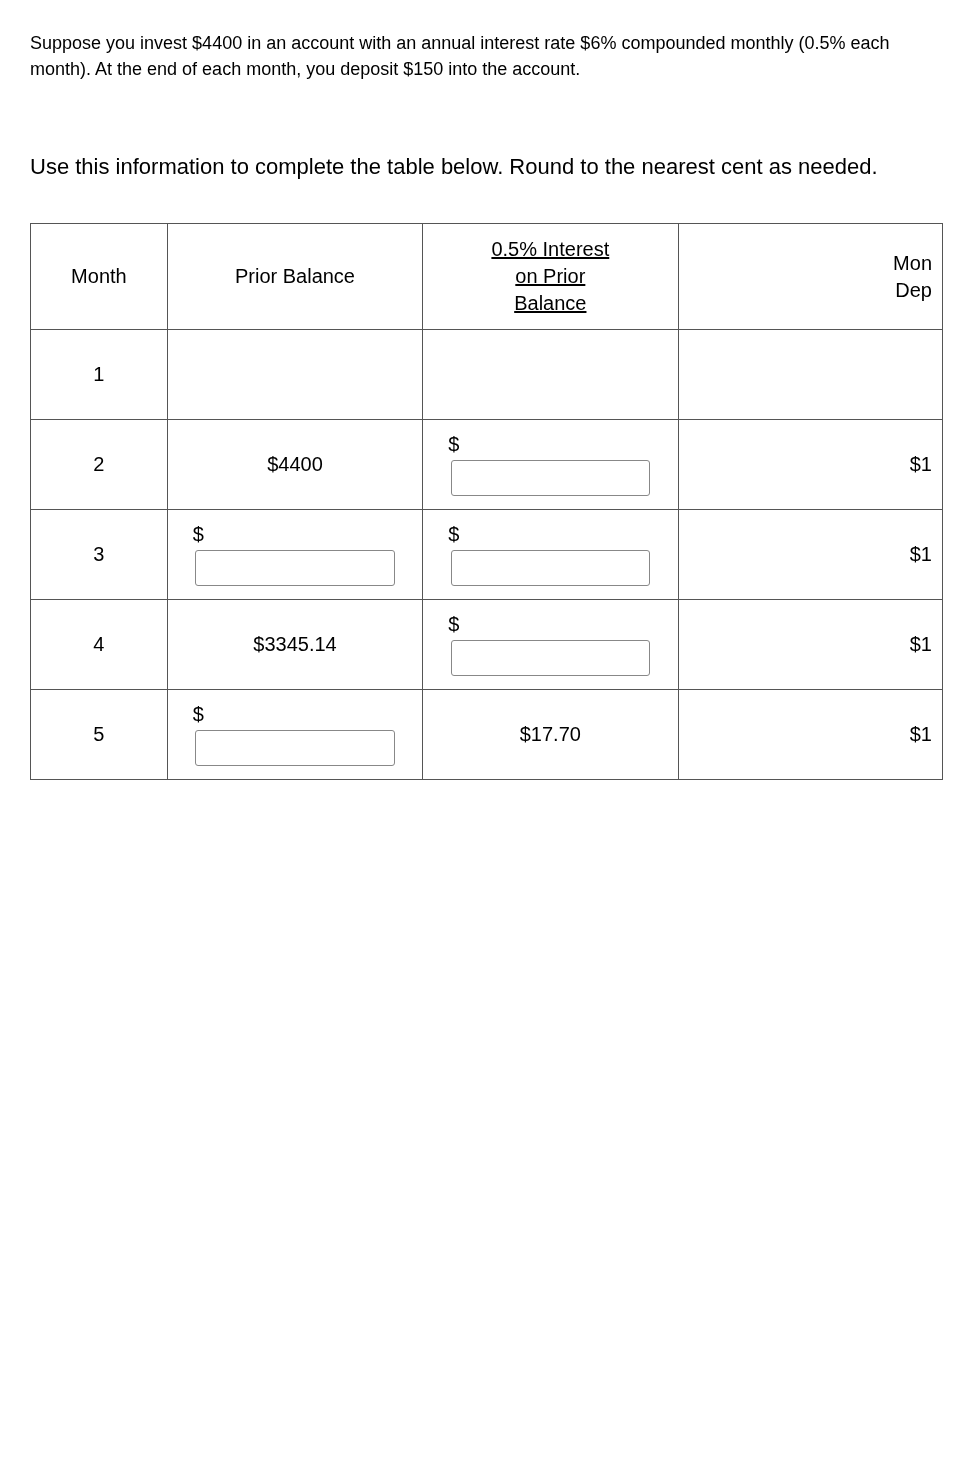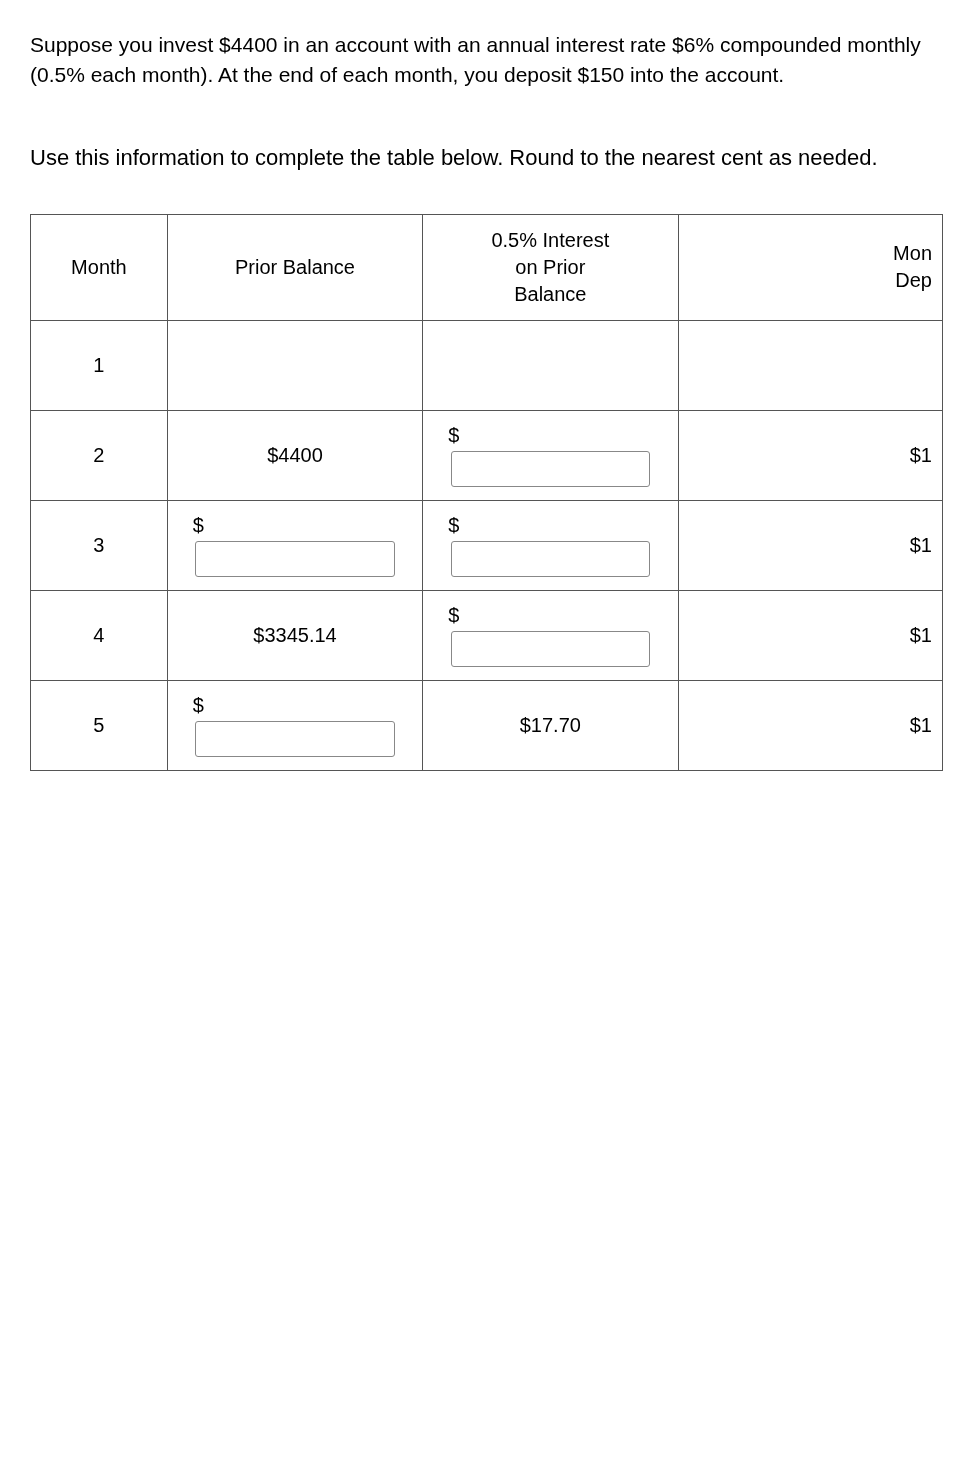--- a/index.html
+++ b/index.html
@@ -12,31 +12,31 @@
       font-family: Arial, sans-serif;
       font-size: 18px;
       background: #ffffff;
       color: #000000;
       width: 973px;
       min-height: 1458px;
       padding: 30px 30px 30px 30px;
     }
 
     .problem-text {
-      font-size: 21px;
+      font-size: 18px;
       line-height: 1.45;
-      margin-bottom: 30px;
       max-width: 920px;
     }
 
     .instruction-text {
       font-size: 22px;
       line-height: 1.45;
       margin-bottom: 40px;
       max-width: 920px;
+      margin-top: 48px;
     }
 
     .table-wrapper {
       overflow: hidden;
       width: 100%;
     }
 
     table {
       border-collapse: collapse;
       width: 100%;
@@ -66,20 +66,21 @@
     .col-month {
       width: 15%;
     }
 
     .col-prior {
       width: 28%;
     }
 
     .col-interest {
       width: 28%;
+      text-decoration: underline;
     }
 
     .col-deposit {
       width: 29%;
     }
 
     .cell-inner {
       display: flex;
       flex-direction: column;
       align-items: center;

